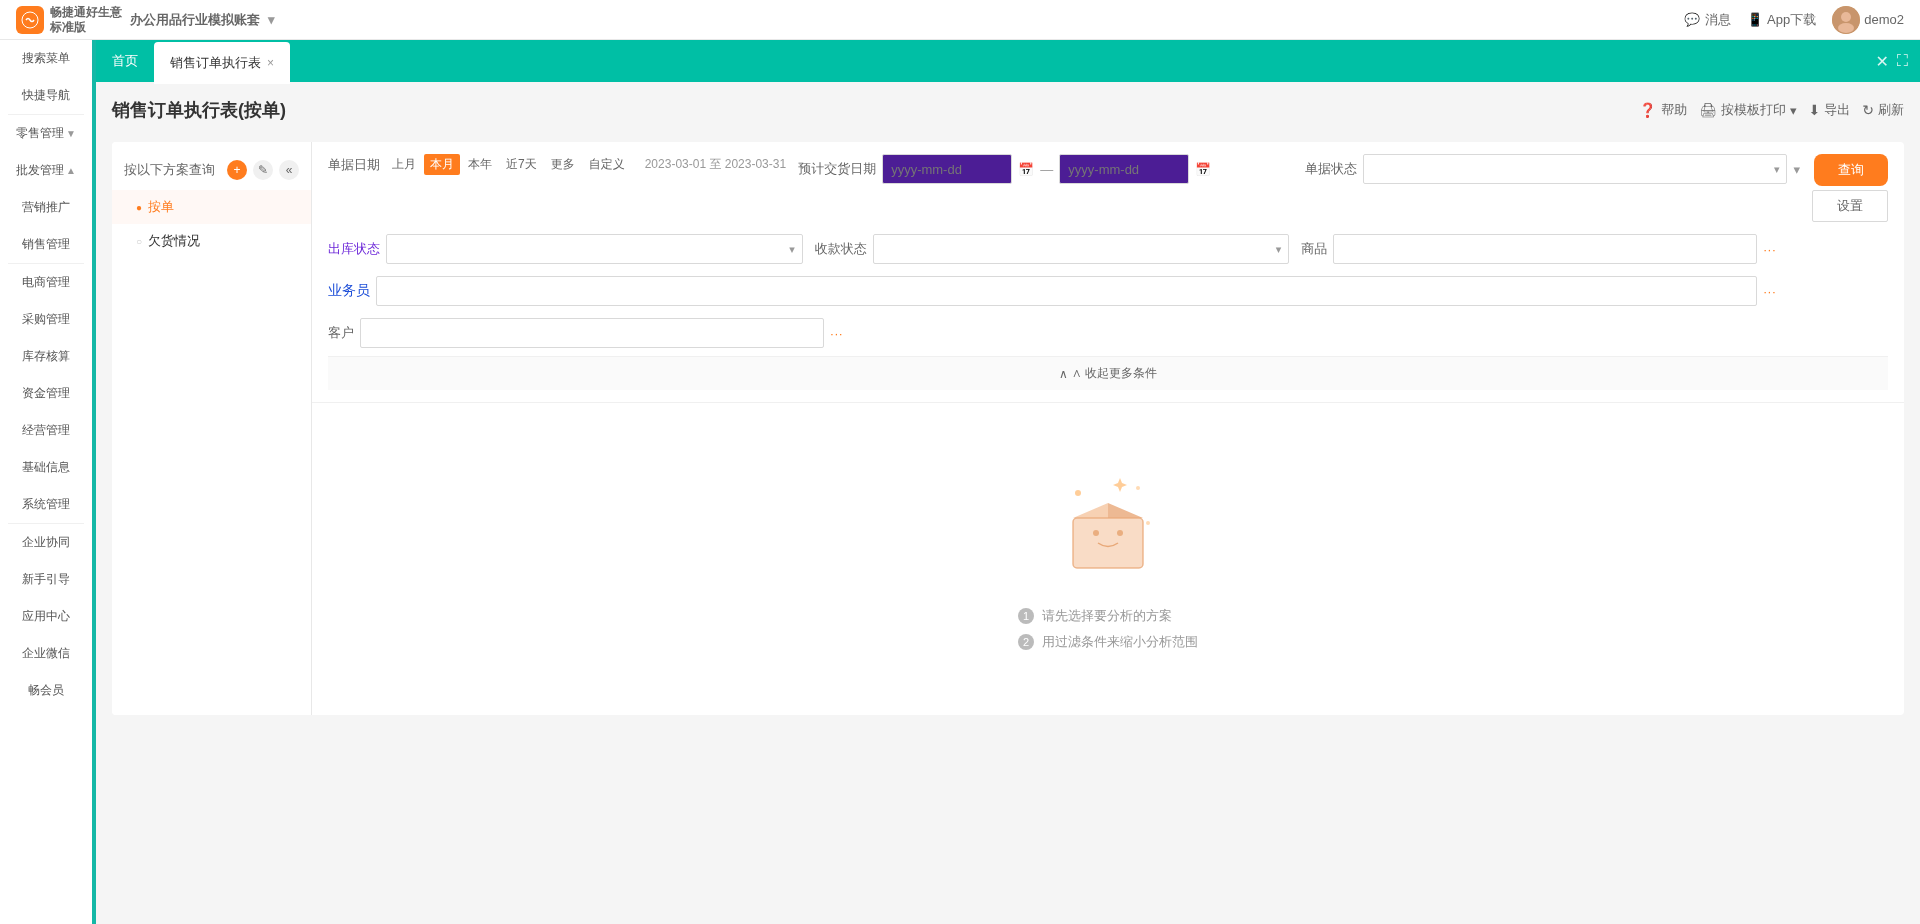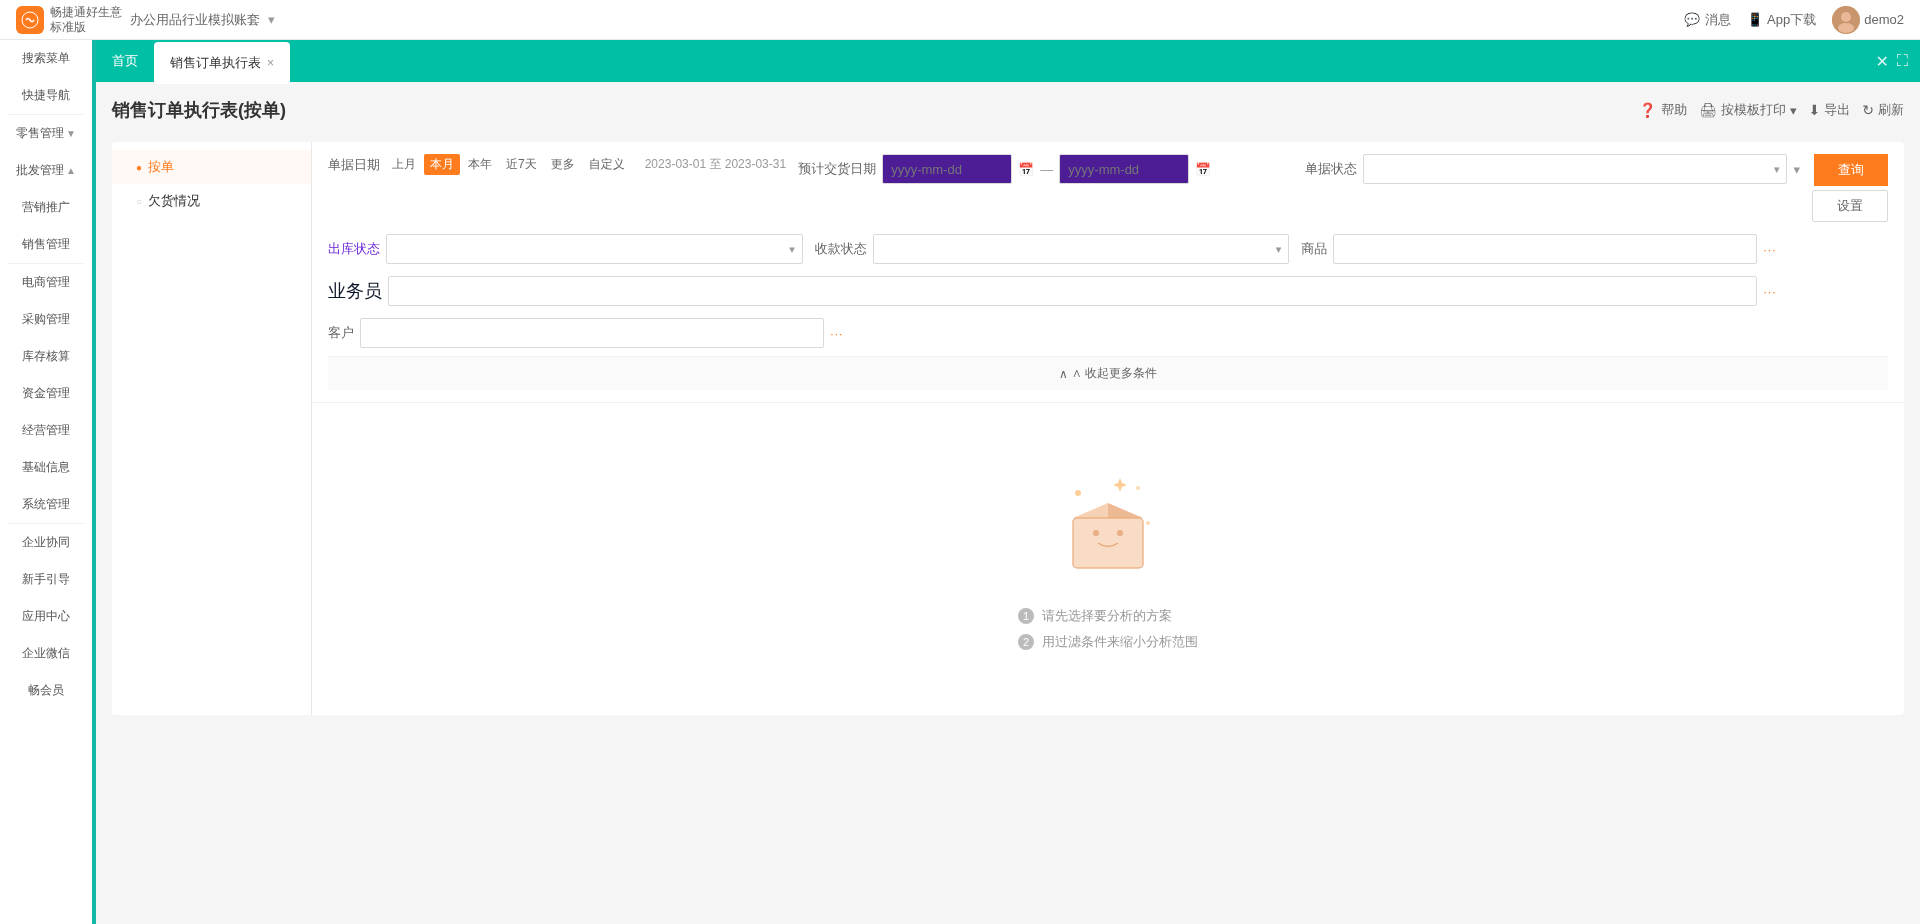--- a/index.html
+++ b/index.html
@@ -1,21 +1,21 @@
 <!DOCTYPE html>
 <html><head>
   <meta charset="utf-8">
   <style>
     * { box-sizing: border-box; margin: 0; padding: 0; }
     body { font-family: "Microsoft YaHei", "PingFang SC", Arial, sans-serif; font-size: 13px; background: #f0f2f5; color: #333; }
 
     
     .app-container { display: flex; flex-direction: column; height: 924px; width: 1920px; overflow: hidden; }
     .top-bar { height: 40px; background: #fff; display: flex; align-items: center; justify-content: space-between; padding: 0 16px; border-bottom: 1px solid #e8e8e8; flex-shrink: 0; }
-    .top-bar-left { display: flex; align-items: center; gap: 8px; }
+    .top-bar-left { display: flex; align-items: center; gap: 8px; font-weight: bold; }
     .logo-area { display: flex; align-items: center; gap: 6px; }
     .logo-icon { width: 28px; height: 28px; background: #ff7c1e; border-radius: 6px; display: flex; align-items: center; justify-content: center; color: white; font-size: 12px; font-weight: bold; }
     .logo-text { font-size: 12px; color: #666; line-height: 1.2; }
     .breadcrumb-area { font-size: 13px; color: #666; }
     .top-bar-right { display: flex; align-items: center; gap: 16px; }
     .top-bar-btn { display: flex; align-items: center; gap: 4px; font-size: 13px; color: #666; cursor: pointer; }
     .avatar { width: 28px; height: 28px; border-radius: 50%; background: #d4a574; display: flex; align-items: center; justify-content: center; color: white; font-size: 11px; overflow: hidden; }
 
     
     .main-layout { display: flex; flex: 1; overflow: hidden; }
@@ -84,21 +84,21 @@
 
     
     .content-with-left { display: flex; flex: 1; overflow: hidden; background: #fff; border-radius: 4px; }
     .right-content { flex: 1; display: flex; flex-direction: column; overflow: hidden; }
     .filter-container { padding: 12px 16px; border-bottom: 1px solid #f0f0f0; }
 
     
     .query-actions { display: flex; flex-direction: column; gap: 4px; align-items: flex-end; justify-content: flex-start; padding-top: 0; }
     .field-label { color: #666; font-size: 13px; white-space: nowrap; }
 
-    .single-query-btn { height: 32px; background: #ff7c1e; color: white; border: none; border-radius: 0; padding: 0 24px; font-size: 13px; cursor: pointer; white-space: nowrap; }
+    .single-query-btn { height: 32px; background: #ff7c1e; color: white; border: none; border-radius: 8px; padding: 0 24px; font-size: 13px; cursor: pointer; white-space: nowrap; }
     .single-setting-btn { height: 32px; background: #fff; color: #666; border: 1px solid #d9d9d9; border-radius: 2px; padding: 0 24px; font-size: 13px; cursor: pointer; white-space: nowrap; }
     .plan-section-header { padding: 10px 12px; font-size: 13px; color: #333; font-weight: 500; display: flex; align-items: center; justify-content: space-between; }
   </style>
 </head>
 <body>
 
 <div class="app-container">
 
   <div class="top-bar">
     <div class="top-bar-left">
@@ -240,20 +240,28 @@
             <div class="header-action-btn">
               <span class="icon">↻</span>
               <span>刷新</span>
             </div>
           </div>
         </div>
 
         <div class="content-with-left">
 
           <div class="left-panel">
+            <div class="plan-section-header">
+              <span style="font-size:13px;color:#666;">按以下方案查询</span>
+              <div class="panel-header-actions">
+                <div class="panel-icon-btn panel-add-btn">+</div>
+                <div class="panel-icon-btn panel-edit-btn">✎</div>
+                <div class="panel-icon-btn panel-collapse-btn">«</div>
+              </div>
+            </div>
             <div class="plan-item active">
               <span style="color:#ff7c1e;font-size:10px;">●</span>
               <span>按单</span>
             </div>
             <div class="plan-item">
               <span style="color:#ccc;font-size:10px;">○</span>
               <span>欠货情况</span>
             </div>
           </div>
 
@@ -322,21 +330,21 @@
                   <span class="field-label" style="color:#666;font-size:13px;white-space:nowrap;">商品</span>
                   <input type="text" class="form-input" style="flex: 1 1 0%;">
                   <span class="more-trigger">···</span>
                 </div>
 
                 <div style="width:100px;flex-shrink:0;"></div>
               </div>
 
               <div style="display:flex; align-items:center; gap:12px; margin-bottom:12px;">
                 <div style="display:flex; align-items:center; gap:6px; flex:1;">
-                  <span class="field-label" style="color:#0f172a;font-size:18px;white-space:nowrap;">业务员</span>
+                  <span class="field-label" style="color:#1d4ed8;font-size:14px;white-space:nowrap;">业务员</span>
                   <input type="text" class="form-input" style="flex: 1 1 0%;">
                   <span class="more-trigger">···</span>
                 </div>
 
                 <div style="width:100px;flex-shrink:0;"></div>
               </div>
 
               <div style="display:flex; align-items:center; gap:12px; margin-bottom:8px;">
                 <div style="display:flex; align-items:center; gap:6px; flex:1; max-width:33%;">
                   <span class="field-label" style="color:#666;font-size:13px;white-space:nowrap;">客户</span>

